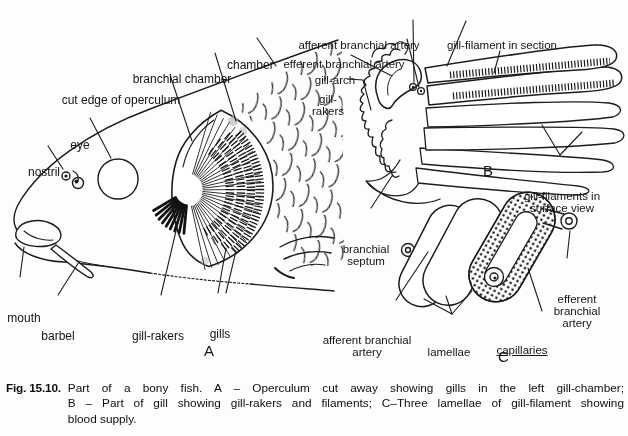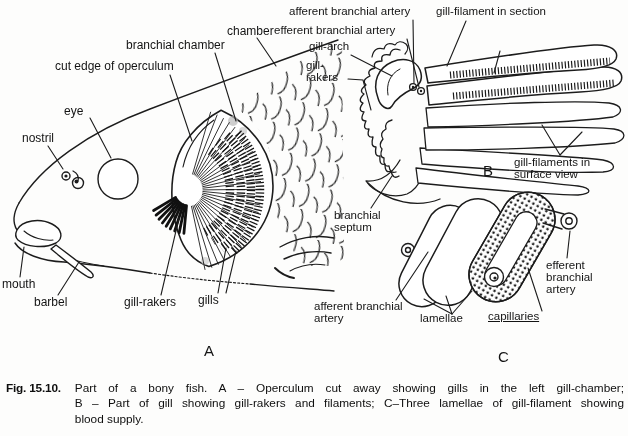--- a/index.html
+++ b/index.html
@@ -2,28 +2,28 @@
 <html><head>
 <meta charset="utf-8">
 <style>
   html,body { margin:0; padding:0; background:#ffffff; }
   .fig {
     position:relative; width:628px; height:436px; background:#fdfdfc;
     font-family:"Liberation Sans", sans-serif; color:#111; overflow:hidden;
   }
   .fig svg { position:absolute; left:0; top:0; }
   .lbl {
-    position:absolute; font-size:12px; line-height:1.05; text-align:left;
-    color:#141414; letter-spacing:0;
+    position:absolute; font-size:12px; line-height:1.05; text-align:center;
+    color:#141414; letter-spacing:0;margin-top:34px;
   }
   .lbl.sm { font-size:11.5px; }
   .letter { position:absolute; font-size:15px; color:#141414; }
   .caption {
     position:absolute; left:6px; top:381px; width:618px; display:flex;
-    font-size:11.8px; line-height:15.3px; color:#0e0e0e;gap:7px;
+    font-size:11.8px; line-height:15.3px; color:#0e0e0e;
   }
   .cap-tag { font-weight:bold; white-space:nowrap; margin-right:7px; letter-spacing:-0.2px; }
   .cap-body { flex:1 1 auto; }
   .cap-line.just { text-align:justify; text-align-last:justify; }
 </style>
 </head>
 <body>
 
 <div class="fig">
 

